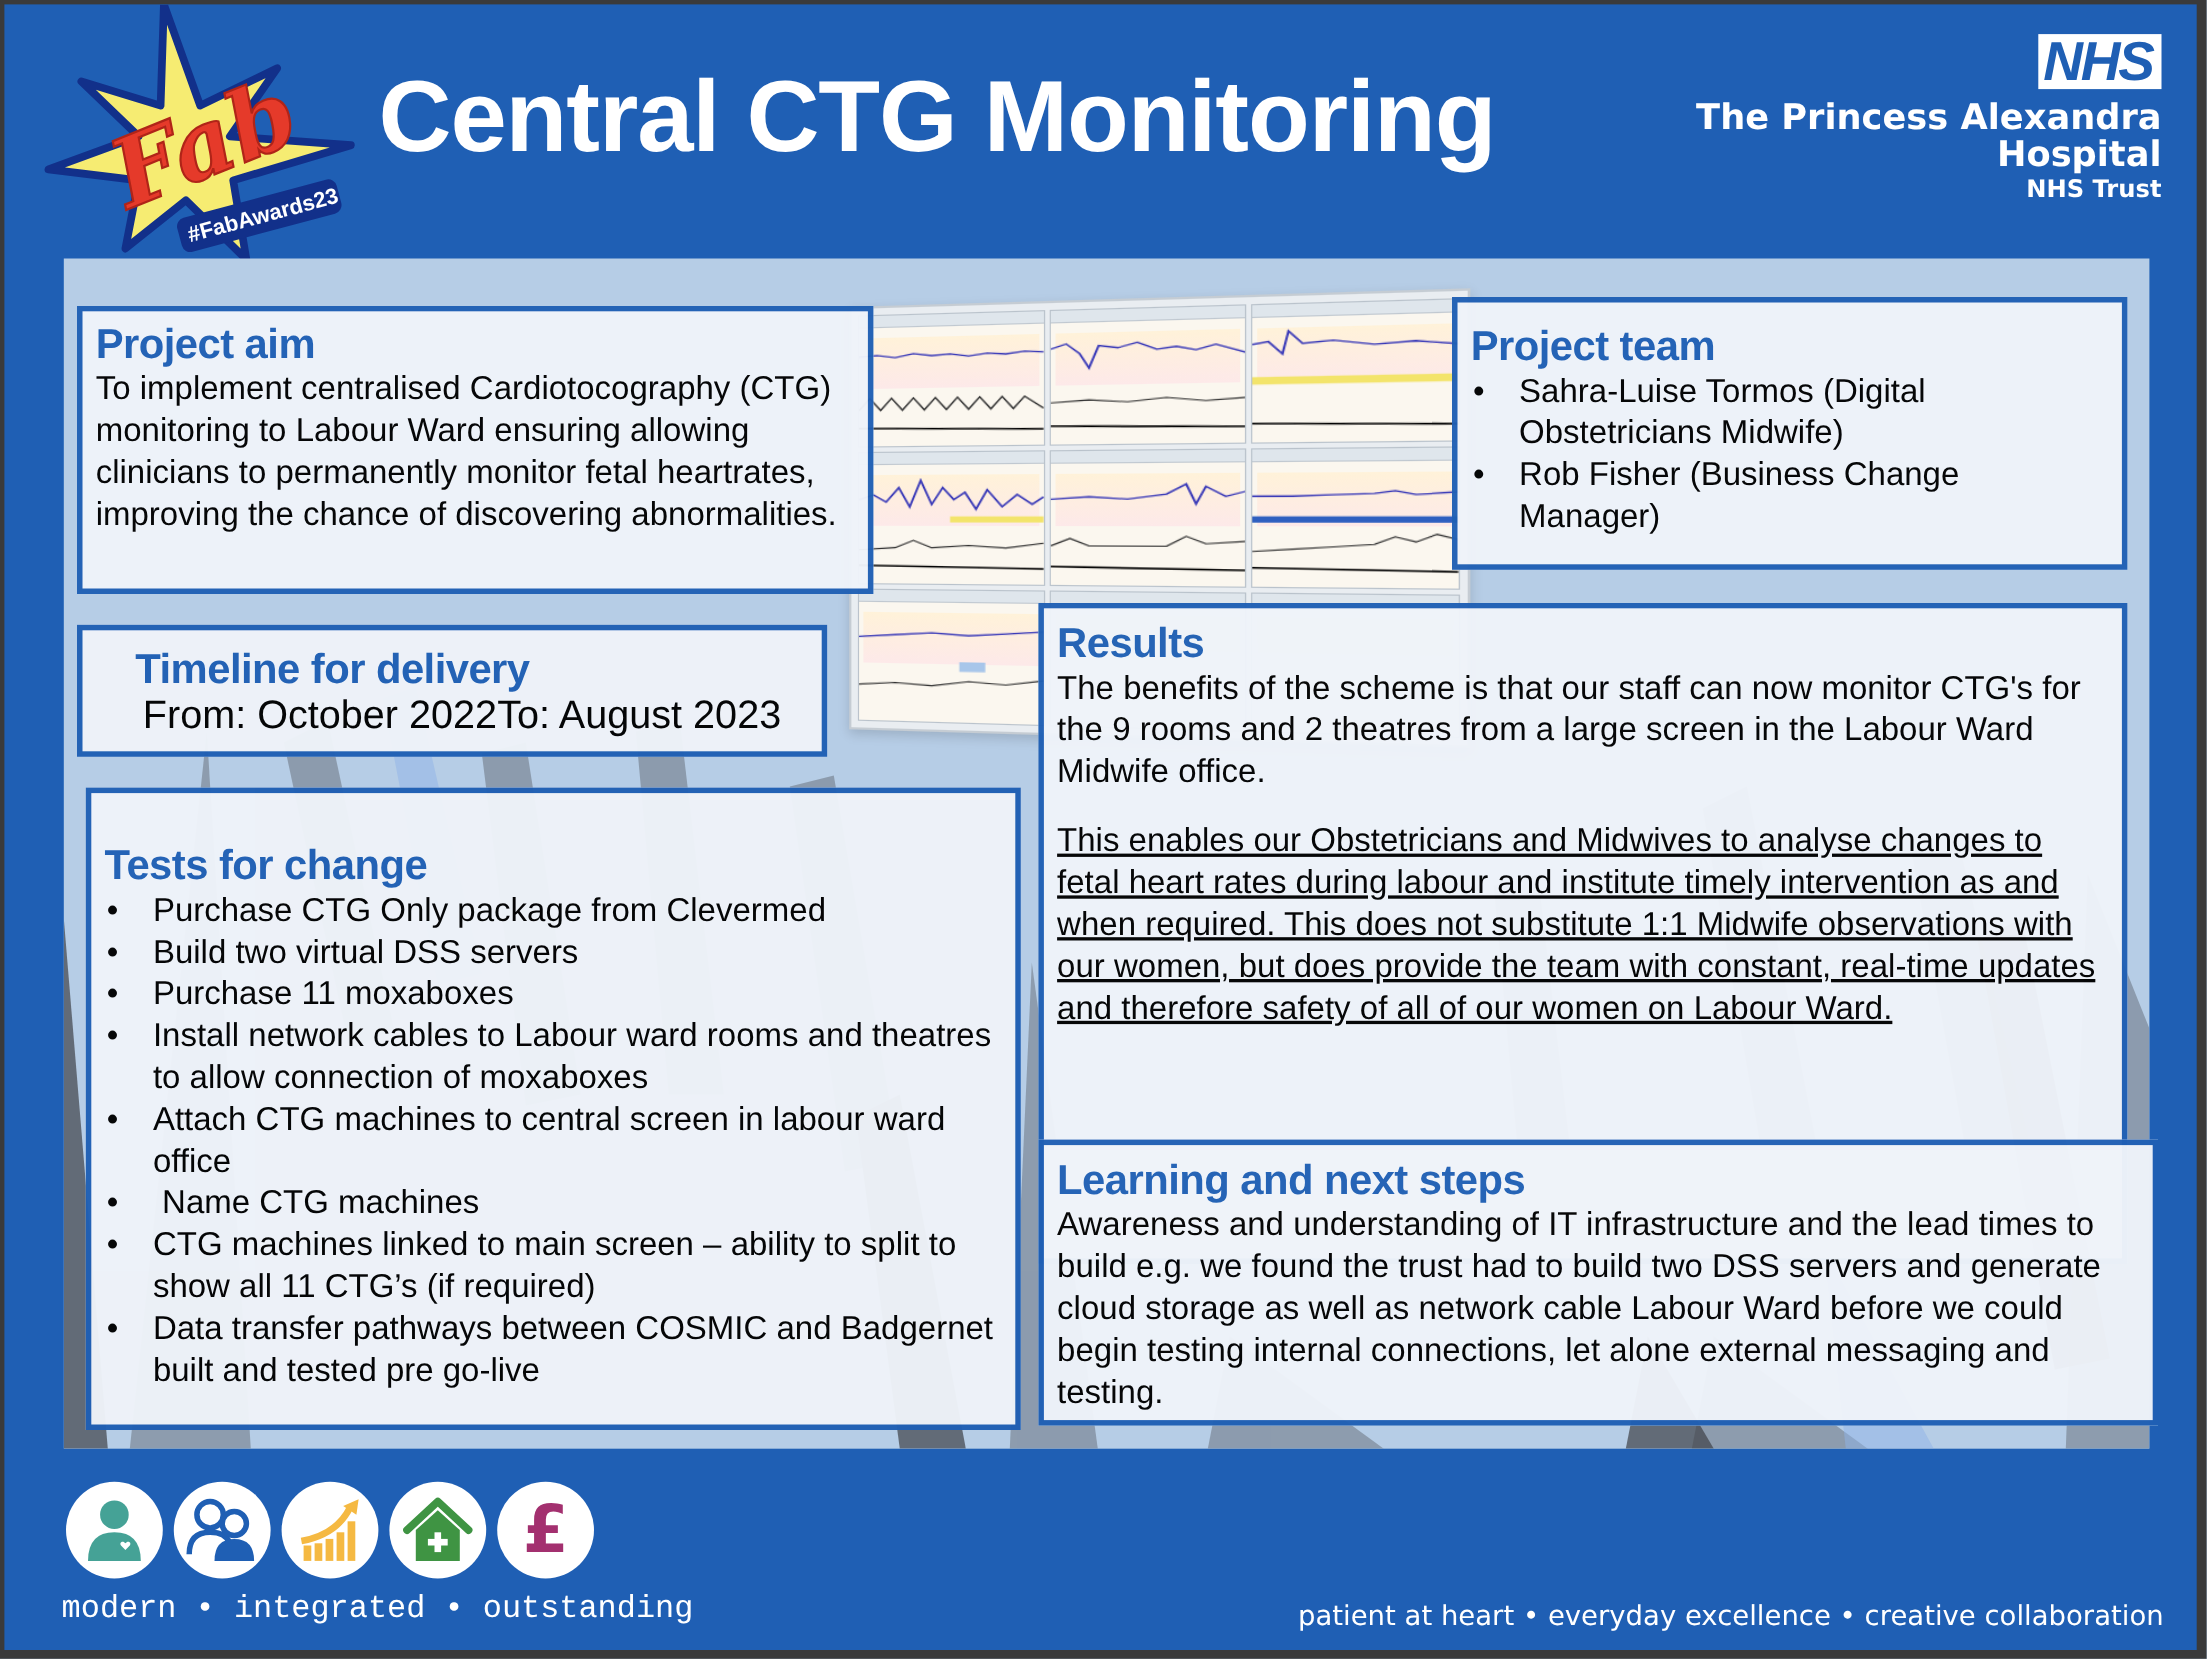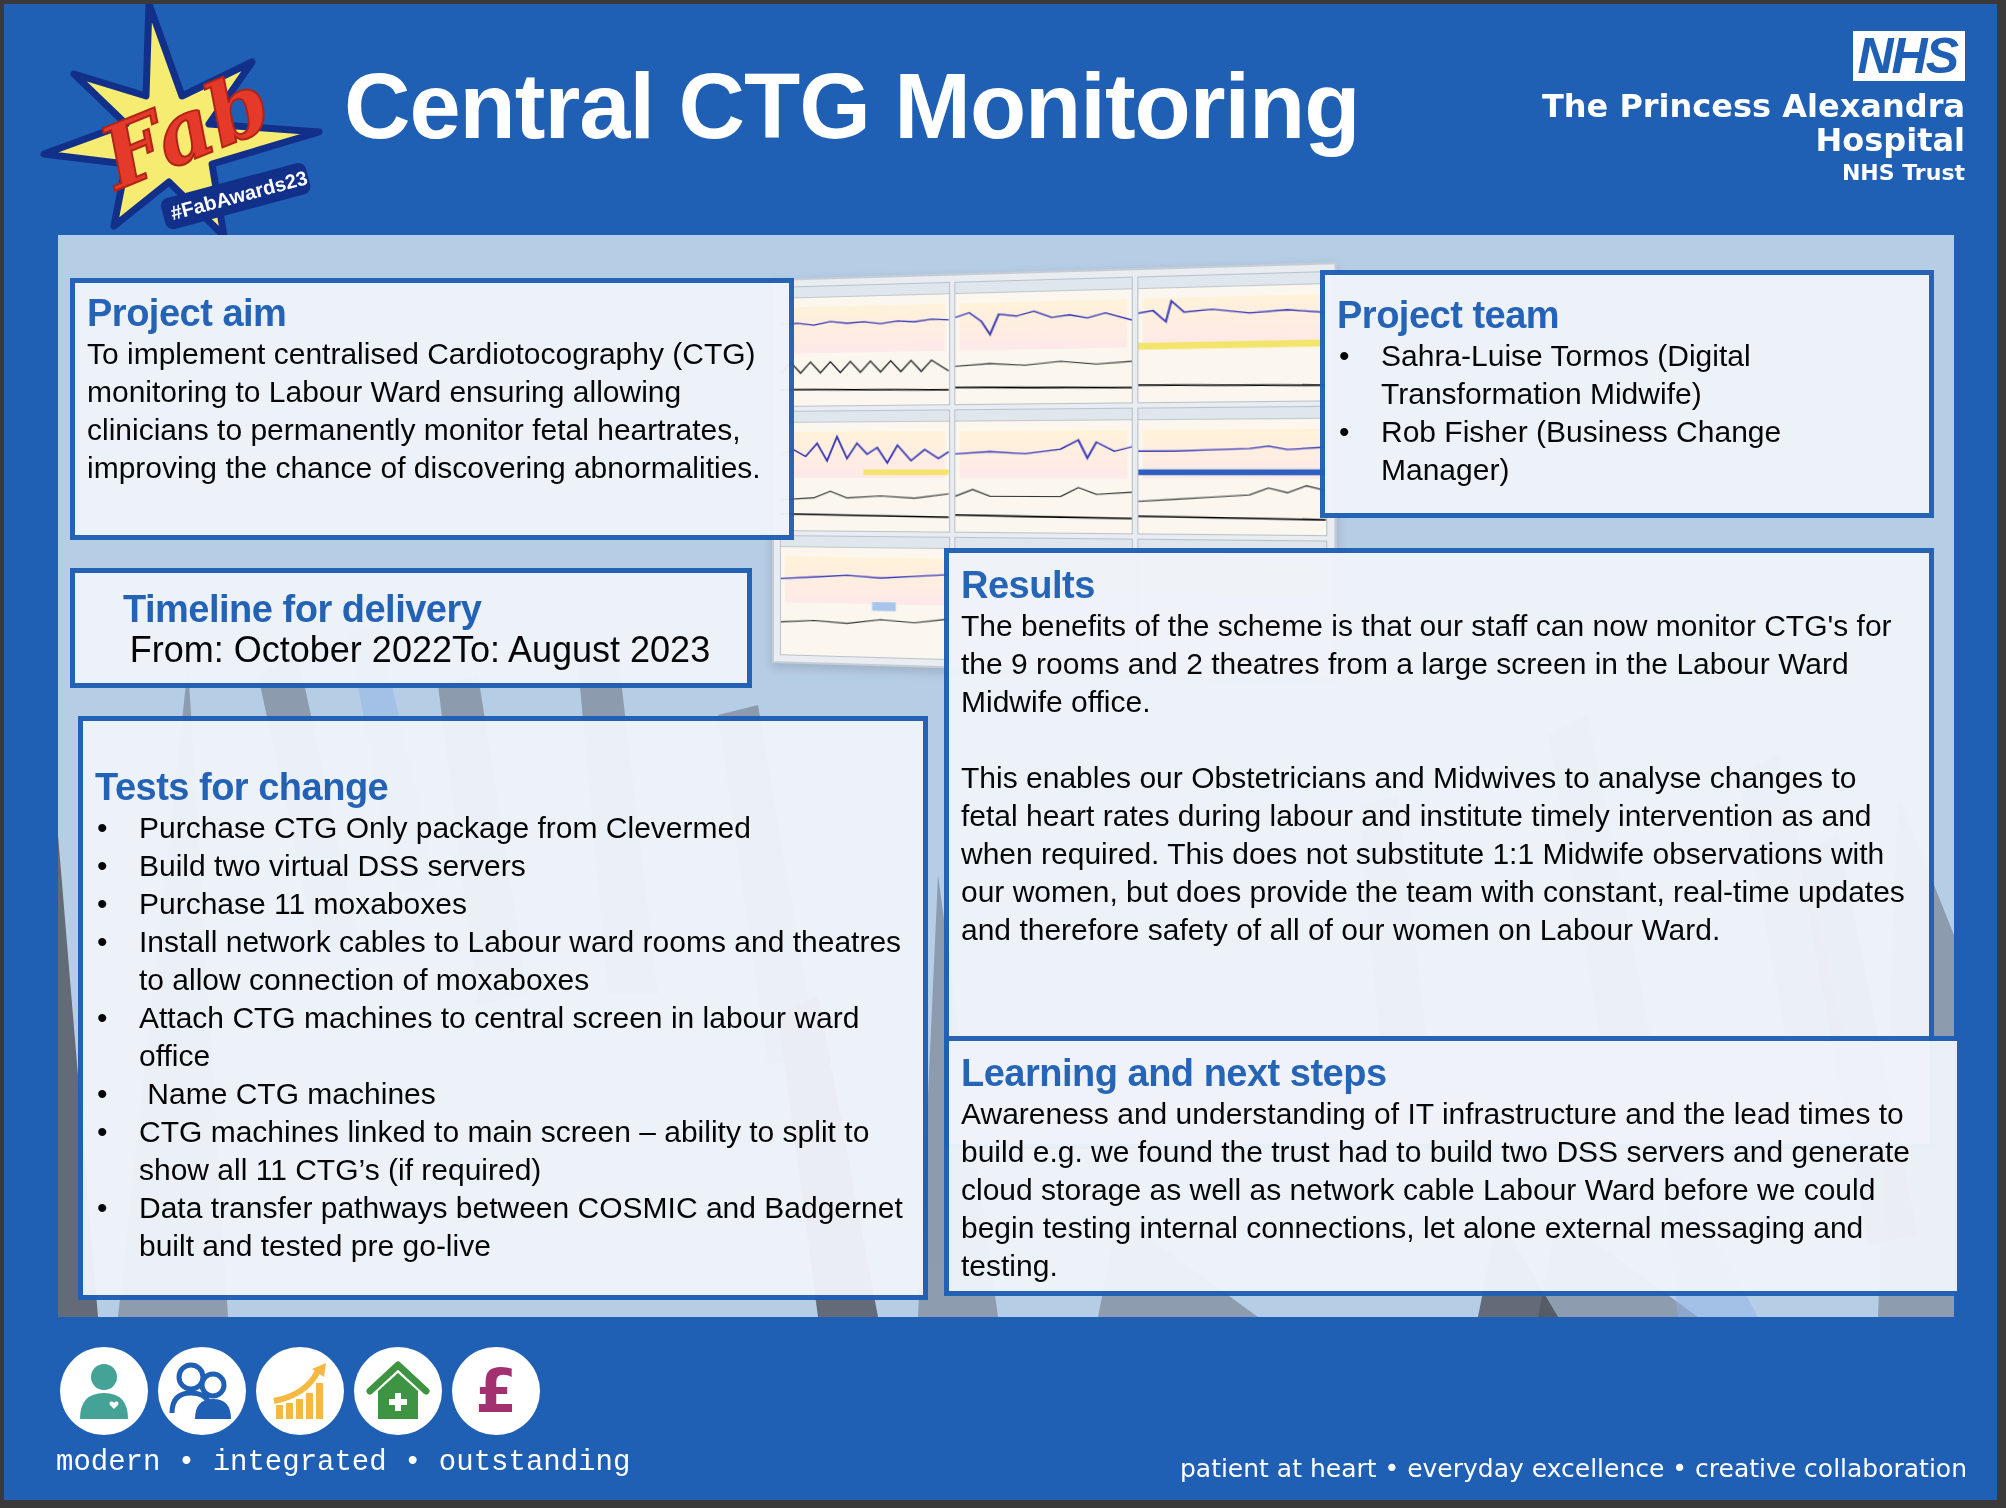--- a/index.html
+++ b/index.html
@@ -187,29 +187,29 @@
       <li>Attach CTG machines to central screen in labour ward office</li>
       <li style="white-space:pre;"> Name CTG machines</li>
       <li>CTG machines linked to main screen – ability to split to show all 11 CTG’s (if required)</li>
       <li>Data transfer pathways between COSMIC and Badgernet built and tested pre go-live</li>
     </ul>
   </div>
 
   <div class="box" style="left:1316px; top:266px; width:614px; height:248px; padding-top:18px;">
     <h2>Project team</h2>
     <ul>
-      <li>Sahra-Luise Tormos (Digital Transformation Midwife)</li>
+      <li>Sahra-Luise Tormos (Digital Obstetricians Midwife)</li>
       <li>Rob Fisher (Business Change Manager)</li>
     </ul>
   </div>
 
   <div class="box" style="left:940px; top:544px; width:990px; height:601px; padding-top:10px;">
     <h2>Results</h2>
     <p>The benefits of the scheme is that our staff can now monitor CTG's for the 9 rooms and 2 theatres from a large screen in the Labour Ward Midwife office.</p>
-    <p style="margin-top:38px;">This enables our Obstetricians and Midwives to analyse changes to fetal heart rates during labour and institute timely intervention as and when required. This does not substitute 1:1 Midwife observations with our women, but does provide the team with constant, real-time updates and therefore safety of all of our women on Labour Ward.</p>
+    <p style="margin-top:25px;text-decoration:underline;">This enables our Obstetricians and Midwives to analyse changes to fetal heart rates during labour and institute timely intervention as and when required. This does not substitute 1:1 Midwife observations with our women, but does provide the team with constant, real-time updates and therefore safety of all of our women on Labour Ward.</p>
   </div>
 
   <div class="box" style="left:940px; top:1032px; width:1018px; height:260px; padding-top:10px;">
     <h2>Learning and next steps</h2>
     <p>Awareness and understanding of IT infrastructure and the lead times to build e.g. we found the trust had to build two DSS servers and generate cloud storage as well as network cable Labour Ward before we could begin testing internal connections, let alone external messaging and testing.</p>
   </div>
 
   <div class="values-row">
     <div class="vicon">
       <svg width="60" height="60" viewBox="0 0 60 60">

